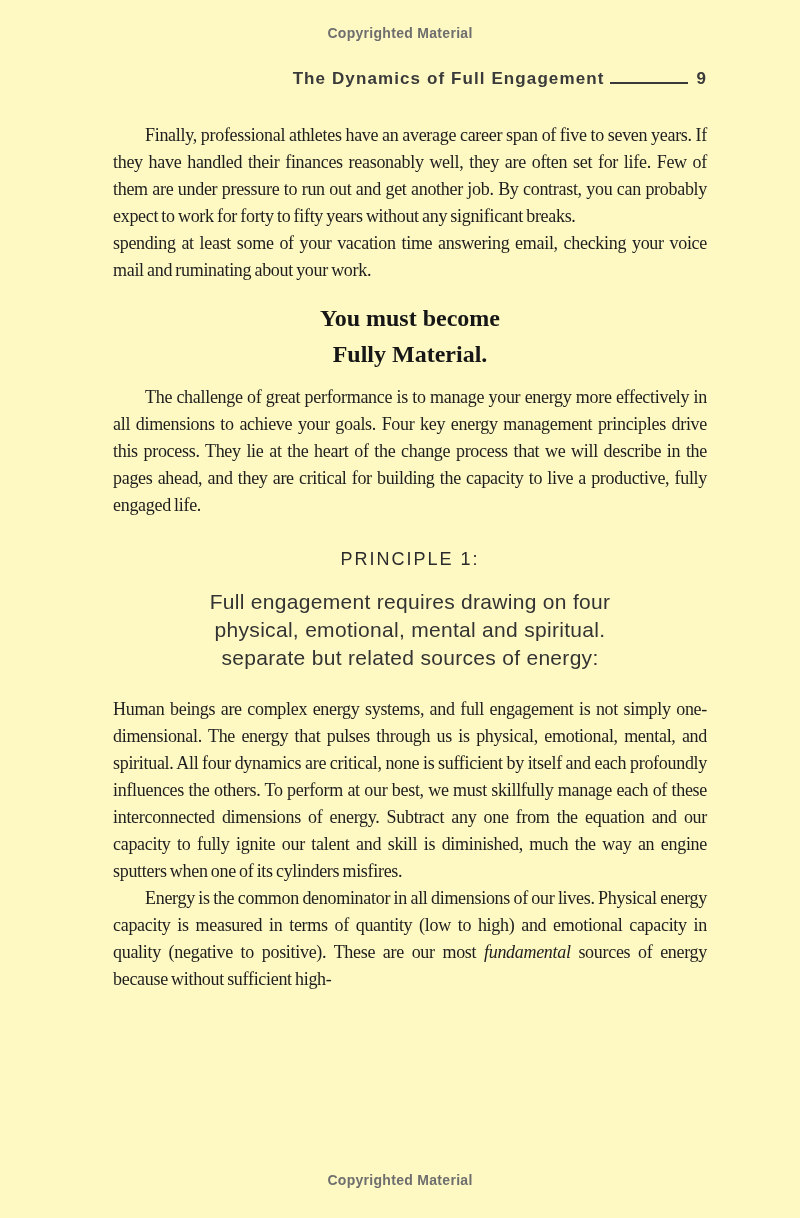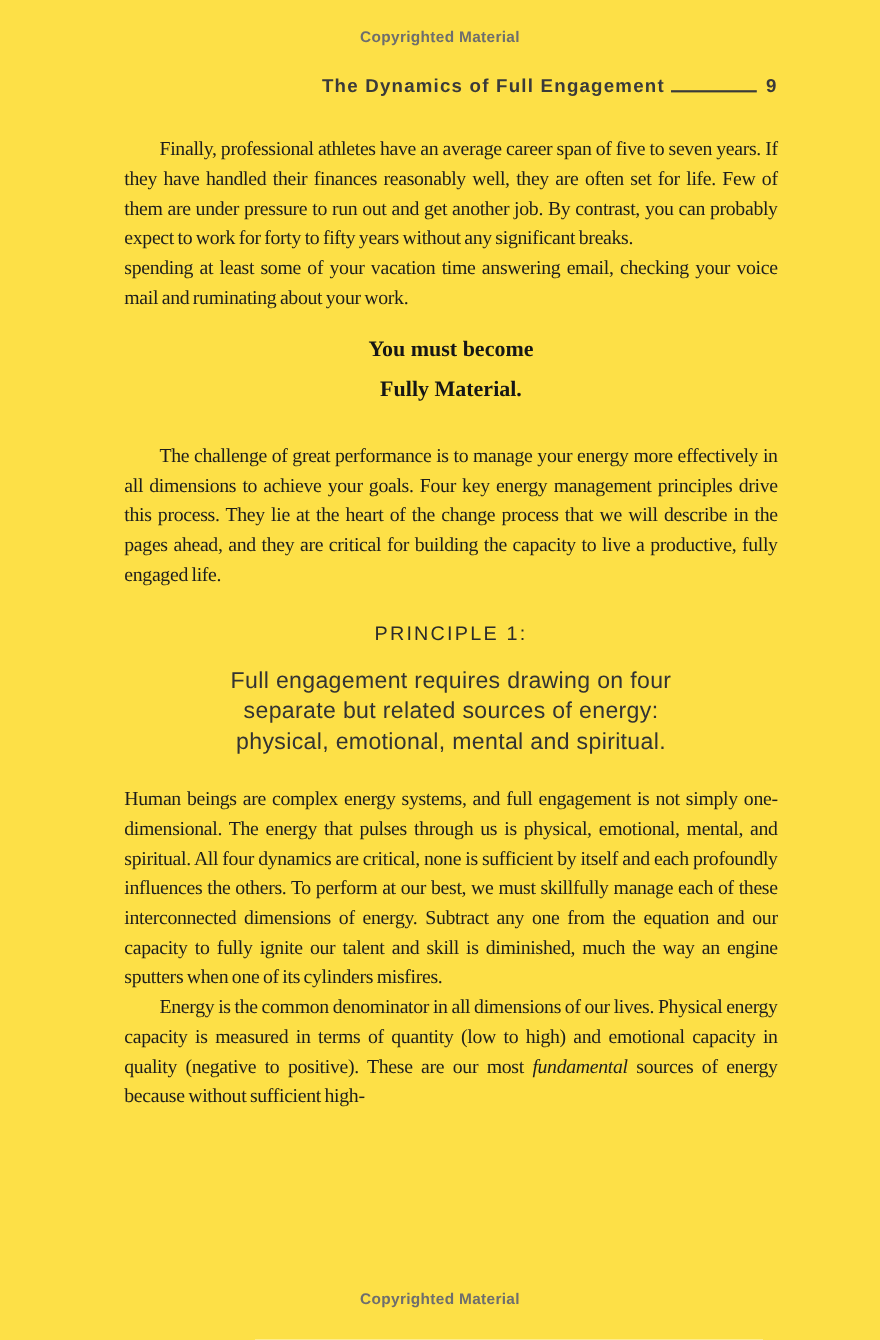--- a/index.html
+++ b/index.html
@@ -4,21 +4,21 @@
 <style>
   html, body {
     margin: 0;
     padding: 0;
     background: #ffffff;
   }
   .book-page {
     position: relative;
     width: 800px;
     height: 1218px;
-    background: #fde047;
+    background: #fef9c3;
     overflow: hidden;
     font-family: "Liberation Serif", serif;
   }
   .copyright {
     position: absolute;
     left: 0;
     width: 800px;
     text-align: center;
     font-family: "Liberation Sans", sans-serif;
     font-weight: 700;
@@ -60,24 +60,24 @@
     line-height: 27px;
     color: #1d1d1d;
     letter-spacing: -0.3px;
     word-spacing: -1px;
     text-align: justify;
   }
   .para { margin: 0; }
   .para.indent { text-indent: 32px; }
 
   .callout {
-    margin: 16px 0 29px 0;
+    margin: 16px 0 12px 0;
     text-align: center;
     font-weight: 700;
-    font-size: 20px;
+    font-size: 24px;
     line-height: 36px;
     letter-spacing: 0;
     word-spacing: 0;
     color: #161616;
   }
   .principle-label {
     margin-top: 27px;
     text-align: center;
     font-family: "Liberation Sans", sans-serif;
     font-weight: 500;
@@ -114,22 +114,22 @@
         <div class="para indent">Finally, professional athletes have an average career span of five to seven years. If they have handled their finances reasonably well, they are often set for life. Few of them are under pressure to run out and get another job. By contrast, you can probably expect to work for forty to fifty years without any significant breaks.</div>
         <div class="para">spending at least some of your vacation time answering email, checking your voice mail and ruminating about your work.</div>
         <div class="callout">
           <div>You must become</div>
           <div>Fully Material.</div>
         </div>
         <div class="para indent">The challenge of great performance is to manage your energy more effectively in all dimensions to achieve your goals. Four key energy management principles drive this process. They lie at the heart of the change process that we will describe in the pages ahead, and they are critical for building the capacity to live a productive, fully engaged life.</div>
         <div class="principle-label">PRINCIPLE 1:</div>
         <div class="principle-statement">
           <div>Full engagement requires drawing on four</div>
+          <div>physical, emotional, mental and spiritual.</div>
           <div>separate but related sources of energy:</div>
-          <div>physical, emotional, mental and spiritual.</div>
         </div>
         <div class="para">Human beings are complex energy systems, and full engagement is not simply one-dimensional. The energy that pulses through us is physical, emotional, mental, and spiritual. All four dynamics are critical, none is sufficient by itself and each profoundly influences the others. To perform at our best, we must skillfully manage each of these interconnected dimensions of energy. Subtract any one from the equation and our capacity to fully ignite our talent and skill is diminished, much the way an engine sputters when one of its cylinders misfires.</div>
         <div class="para indent">Energy is the common denominator in all dimensions of our lives. Physical energy capacity is measured in terms of quantity (low to high) and emotional capacity in quality (negative to positive). These are our most <i>fundamental</i> sources of energy because without sufficient high-</div>
       </div>
   </main>
 
   <div class="copyright bottom">Copyrighted Material</div>
 
 </div>
 

